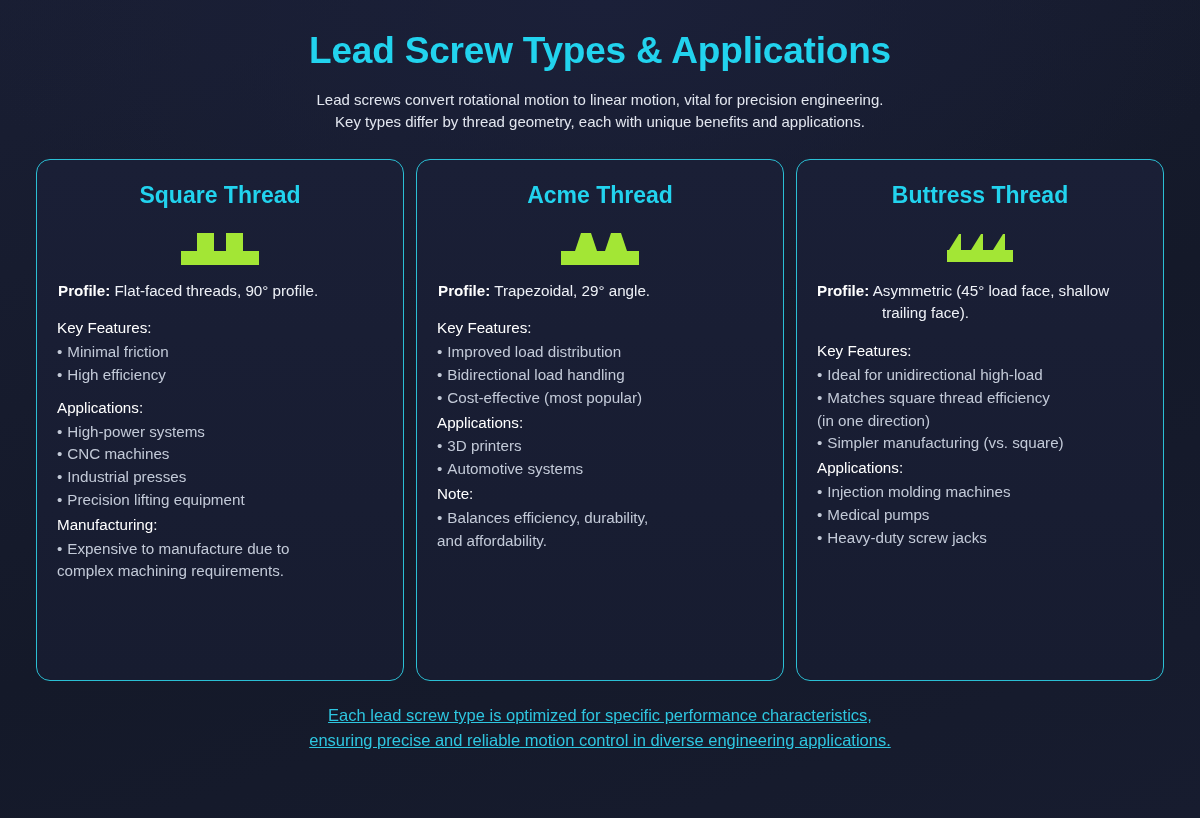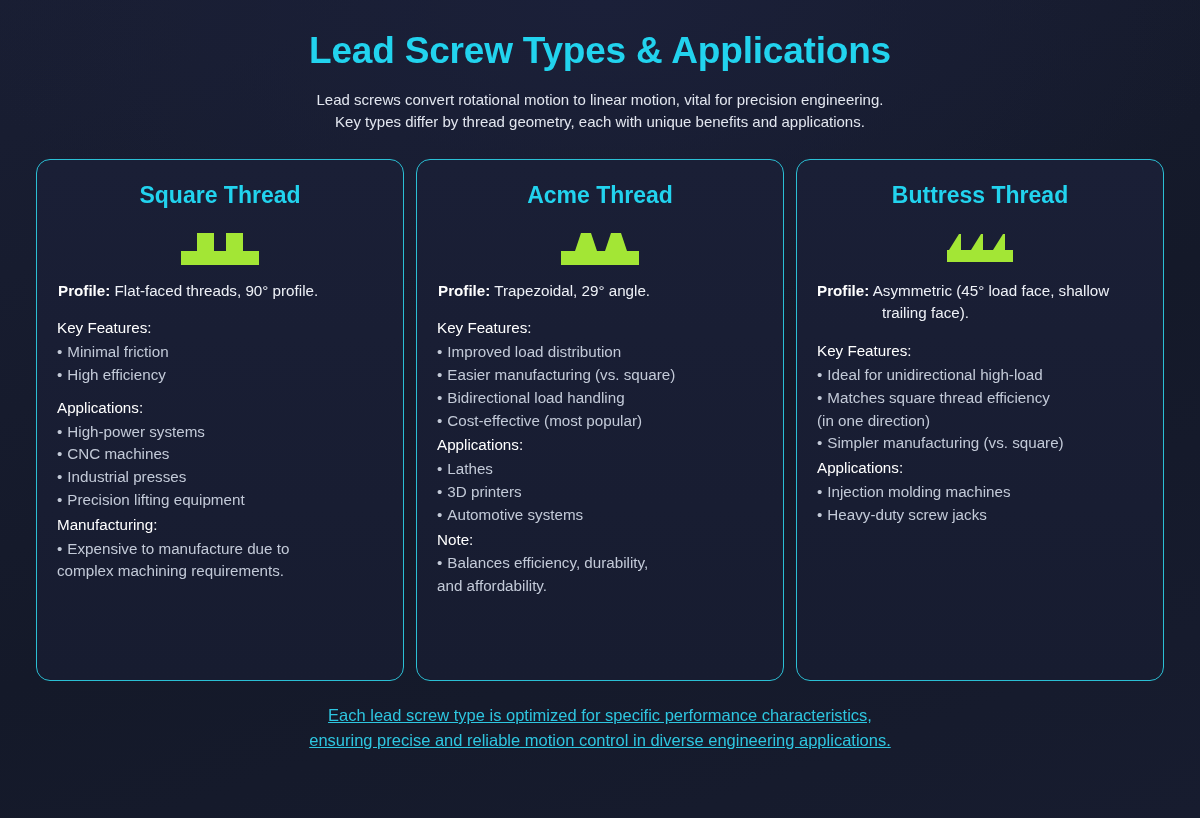--- a/index.html
+++ b/index.html
@@ -204,28 +204,26 @@
       </div>
       <div class="card-body">
         <div class="profile-line">
           <b>Profile:</b>
           <span>Trapezoidal, 29° angle.</span>
         </div>
 
         <div class="section-head">Key Features:</div>
         <ul class="bullets">
           <li>Improved load distribution</li>
-          <li>Easier manufacturing (vs. square)</li>
           <li>Bidirectional load handling</li>
           <li>Cost-effective (most popular)</li>
         </ul>
 
         <div class="section-head">Applications:</div>
         <ul class="bullets">
-          <li>Lathes</li>
           <li>3D printers</li>
           <li>Automotive systems</li>
         </ul>
 
         <div class="section-head">Note:</div>
         <ul class="bullets">
           <li>Balances efficiency, durability,</li>
           <li class="cont">and affordability.</li>
         </ul>
       </div>
@@ -248,20 +246,21 @@
         <ul class="bullets">
           <li>Ideal for unidirectional high-load</li>
           <li>Matches square thread efficiency</li>
           <li class="cont">(in one direction)</li>
           <li>Simpler manufacturing (vs. square)</li>
         </ul>
 
         <div class="section-head">Applications:</div>
         <ul class="bullets">
           <li>Injection molding machines</li>
+          <li>Medical pumps</li>
           <li>Heavy-duty screw jacks</li>
         </ul>
       </div>
     </div>
 
   </div>
 
   <div class="footer">
     <div>Each lead screw type is optimized for specific performance characteristics,</div>
     <div>ensuring precise and reliable motion control in diverse engineering applications.</div>

